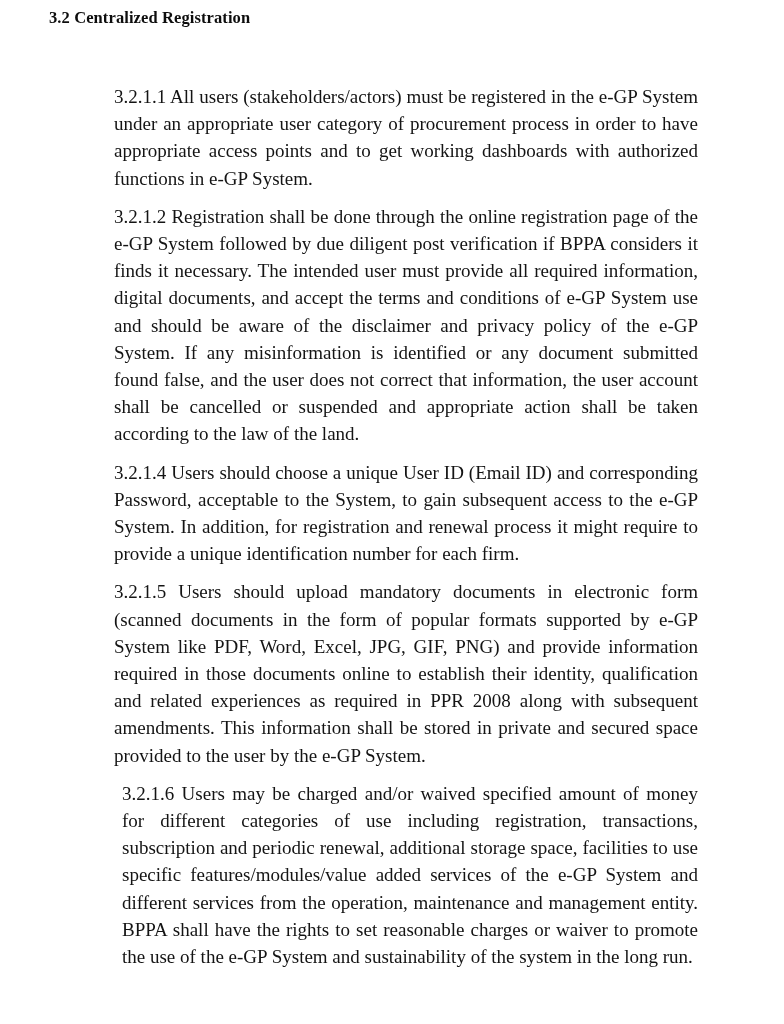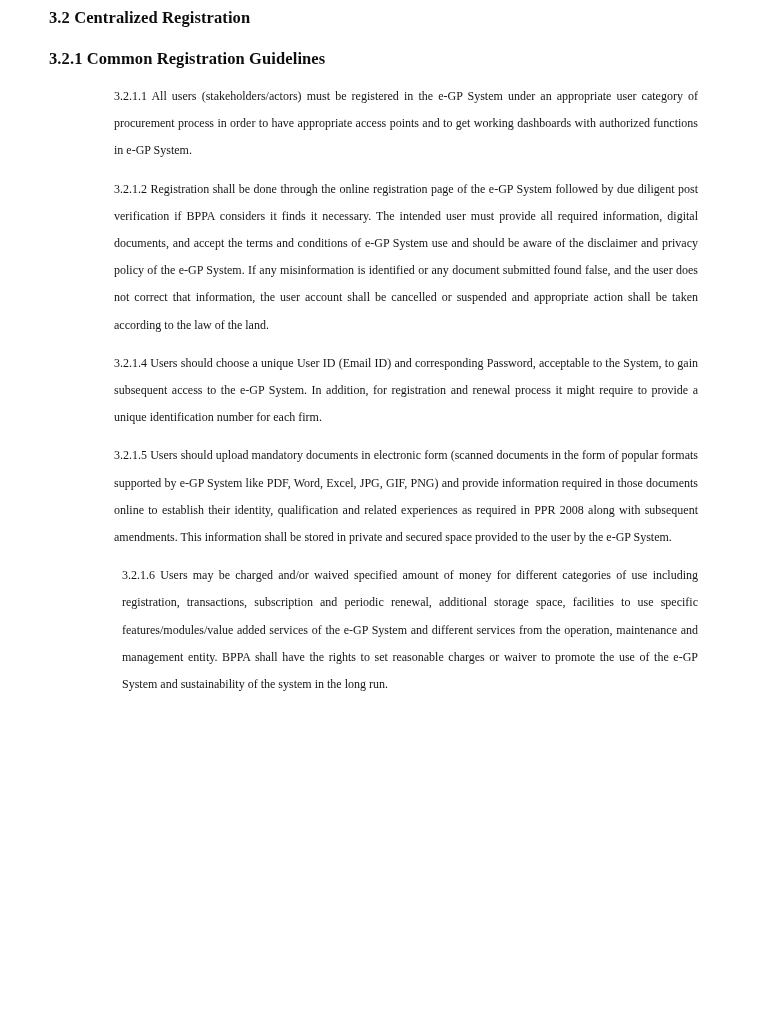--- a/index.html
+++ b/index.html
@@ -42,21 +42,21 @@
   }
   .body-block {
     position: absolute;
     left: 0;
     top: 83px;
     width: 784px;
   }
   p.para {
     margin: 0 0 11px 0;
     padding: 0;
-    font-size: 12px;
+    font-size: 19px;
     line-height: 27.2px;
     text-align: justify;
     text-justify: inter-word;
     color: #141414;
     margin-left: 114px;
     margin-right: 86px;
     -webkit-hyphens: none;
     hyphens: none;
   }
   p.para.indent-wide {
@@ -67,21 +67,20 @@
     margin-bottom: 13px;
   }
 </style>
 </head>
 <body>
 
 <div class="page">
 
   <h2 class="heading heading-1">3.2 Centralized Registration</h2>
 
-  <h3 class="heading heading-2">3.2.1 Common Registration Guidelines</h3>
 
   <div class="body-block">
 
     <p class="para">3.2.1.1 All users (stakeholders/actors) must be registered in the e-GP System under an appropriate user category of procurement process in order to have appropriate access points and to get working dashboards with authorized functions in e-GP System.</p>
 
     <p class="para">3.2.1.2 Registration shall be done through the online registration page of the e-GP System followed by due diligent post verification if BPPA considers it finds it necessary. The intended user must provide all required information, digital documents, and accept the terms and conditions of e-GP System use and should be aware of the disclaimer and privacy policy of the e-GP System. If any misinformation is identified or any document submitted found false, and the user does not correct that information, the user account shall be cancelled or suspended and appropriate action shall be taken according to the law of the land.</p>
 
 
     <p class="para">3.2.1.4 Users should choose a unique User ID (Email ID) and corresponding Password, acceptable to the System, to gain subsequent access to the e-GP System. In addition, for registration and renewal process it might require to provide a unique identification number for each firm.</p>
 

